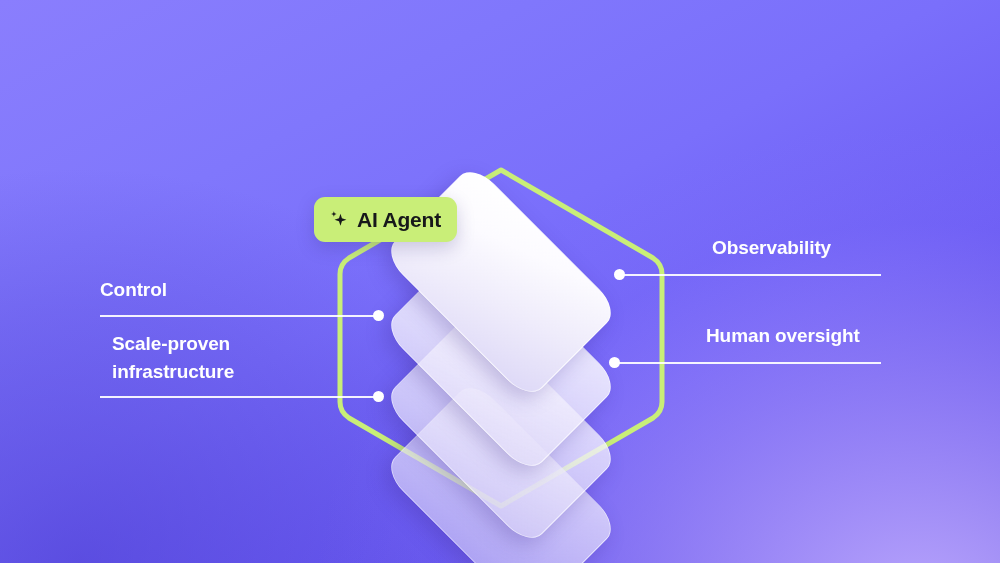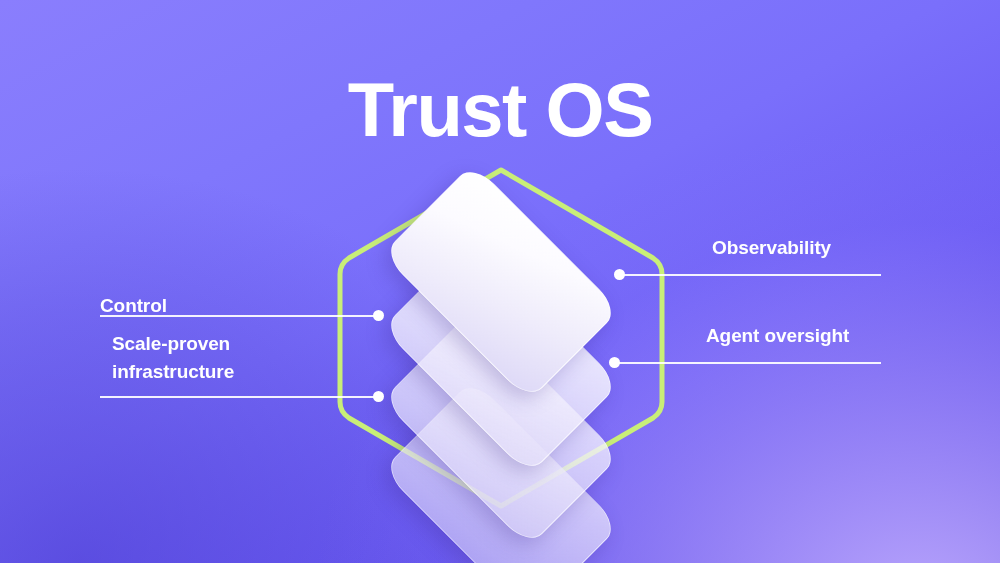--- a/index.html
+++ b/index.html
@@ -145,21 +145,21 @@
     position: absolute;
     width: 11px;
     height: 11px;
     border-radius: 50%;
     background: #ffffff;
     margin-top: -4.75px;
     margin-left: -5.5px;
   }
 
   
-  #callout-control .c-label  { left: 100px; top: 276px; margin-top: 16px; }
+  #callout-control .c-label  { left: 100px; top: 276px; }
   #callout-control .c-line   { left: 100px; top: 315px; width: 280px; }
   #callout-control .c-dot    { left: 378px; top: 315px; }
 
   #callout-scale .c-label    { left: 112px; top: 330px; white-space: normal; width: 200px; }
   #callout-scale .c-line     { left: 100px; top: 396px; width: 280px; }
   #callout-scale .c-dot      { left: 378px; top: 396px; }
 
   
   #callout-observability .c-label { left: 712px; top: 234px; }
   #callout-observability .c-line  { left: 618px; top: 274px; width: 263px; }
@@ -167,53 +167,61 @@
 
   #callout-human .c-label { left: 706px; top: 322px; }
   #callout-human .c-line  { left: 613px; top: 362px; width: 268px; }
   #callout-human .c-dot   { left: 614px; top: 362px; }
 </style>
 </head>
 <body>
 
 <div id="stage">
 
-  <div id="title">Trust OS</div>
 
   <div id="hex-wrap">
     <svg width="330" height="344" viewBox="0 0 330 344" aria-hidden="true">
       <path d="M165 4 L317 92 Q326 98 326 108 L326 236 Q326 246 317 252 L165 340 Q165 340 165 340 L13 252 Q4 246 4 236 L4 108 Q4 98 13 92 Z" fill="none" stroke="#c9ee78" stroke-width="5" stroke-linejoin="round" stroke-linecap="round"></path>
     </svg>
   </div>
 
   <div id="stack">
     <div class="layer" id="layer-4"></div>
     <div class="layer" id="layer-3"></div>
     <div class="layer" id="layer-2"></div>
     <div class="layer" id="layer-1"></div>
   </div>
 
+  <div id="ai-badge">
+    <span>
+      <svg id="sparkle-icon" viewBox="0 0 24 24" aria-hidden="true">
+        <path d="M13.6 5.2 L15.2 10.1 L20.1 11.7 L15.2 13.3 L13.6 18.2 L12.0 13.3 L7.1 11.7 L12.0 10.1 Z" fill="#17181a"></path>
+        <path d="M6.4 2.4 L7.15 4.65 L9.4 5.4 L7.15 6.15 L6.4 8.4 L5.65 6.15 L3.4 5.4 L5.65 4.65 Z" fill="#17181a"></path>
+      </svg>
+    </span>
+    <span class="badge-label">AI Agent</span>
+  </div>
 
   <div class="callout" id="callout-control">
     <div class="c-label">Control</div>
     <div class="c-line"></div>
     <div class="c-dot"></div>
   </div>
 
   <div class="callout" id="callout-scale">
     <div class="c-label">Scale-proven infrastructure</div>
     <div class="c-line"></div>
     <div class="c-dot"></div>
   </div>
 
   <div class="callout" id="callout-observability">
     <div class="c-label">Observability</div>
     <div class="c-line"></div>
     <div class="c-dot"></div>
   </div>
 
   <div class="callout" id="callout-human">
-    <div class="c-label">Agent oversight</div>
+    <div class="c-label">Human oversight</div>
     <div class="c-line"></div>
     <div class="c-dot"></div>
   </div>
 
 </div>
 
 </body></html>

